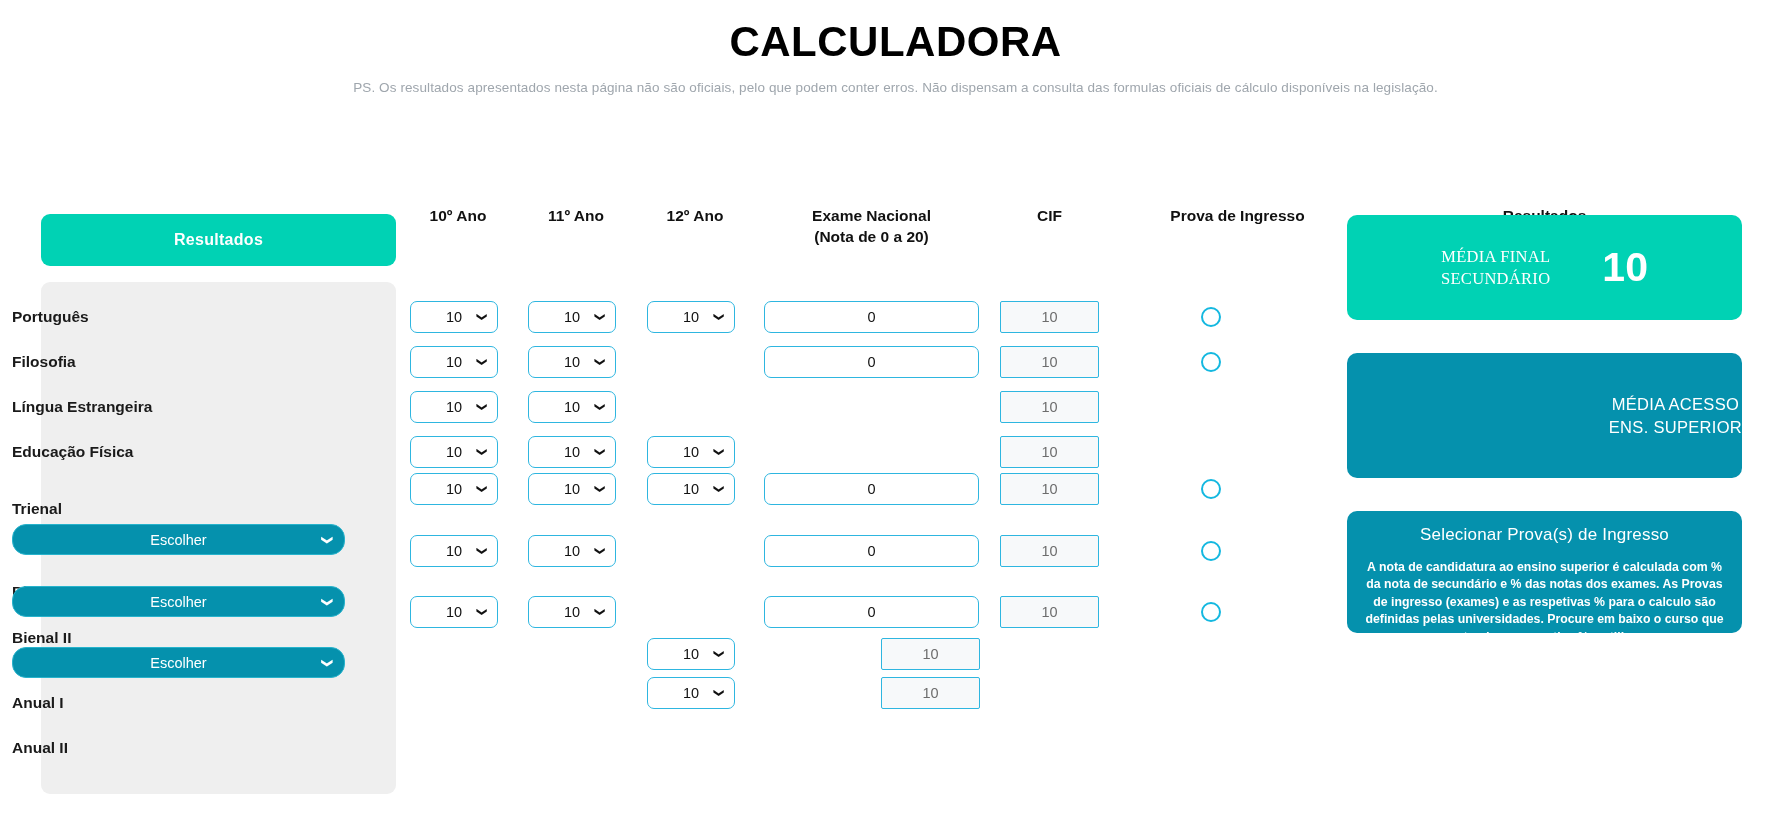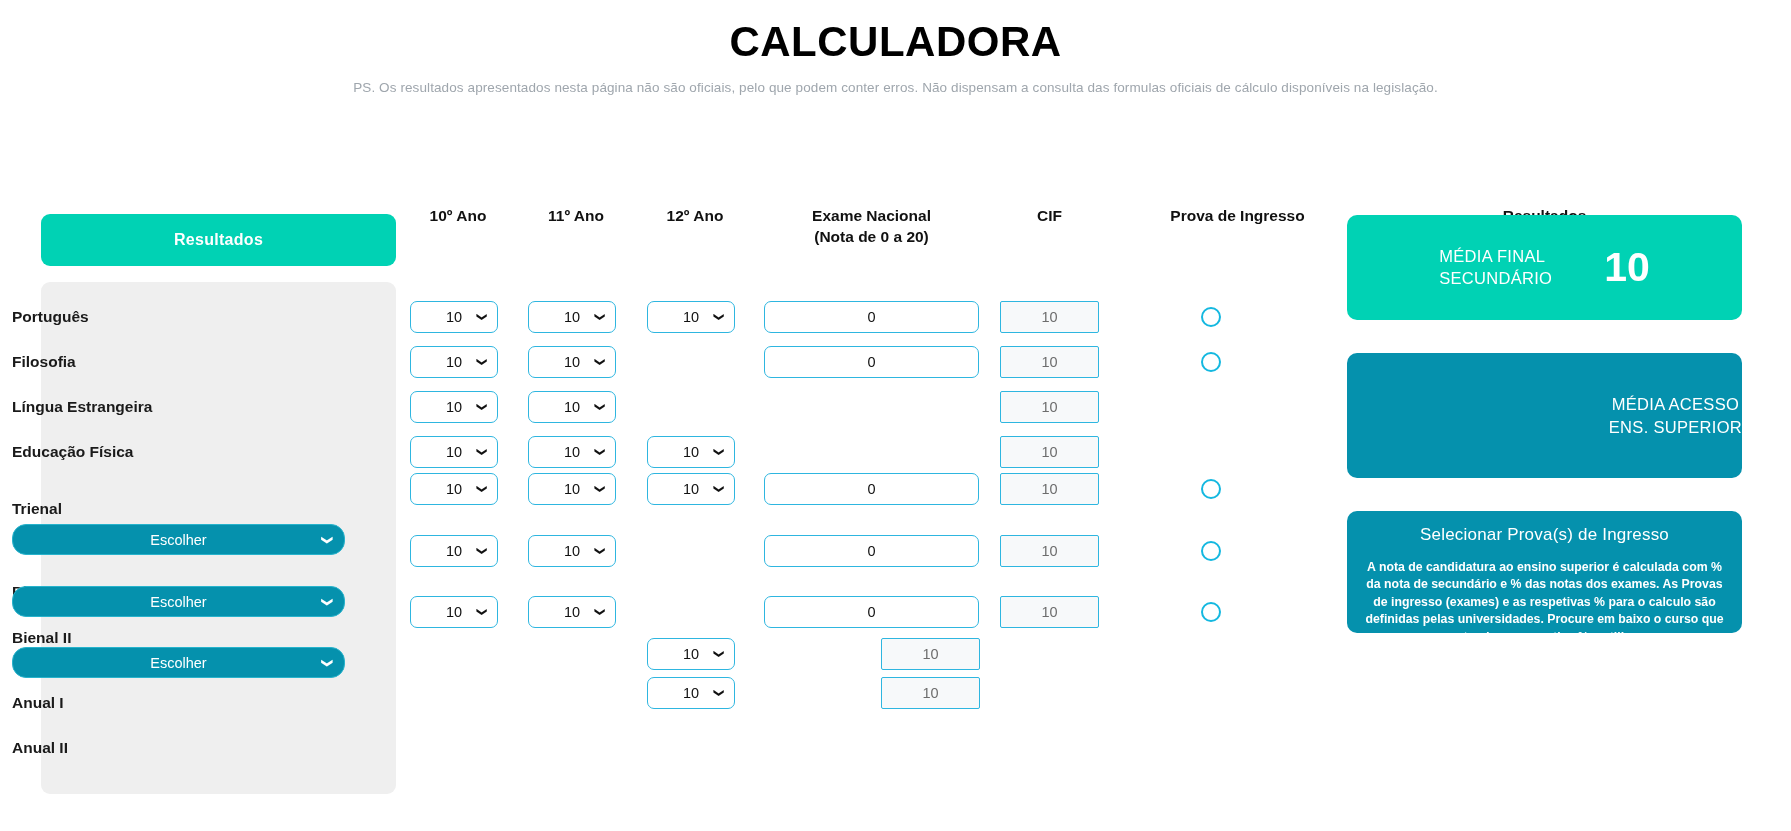--- a/index.html
+++ b/index.html
@@ -169,22 +169,23 @@
   }
   .card-green {
     top: 9px; height: 105px;
     background: #00d2b4;
     display: flex; align-items: center; justify-content: center;
   }
   .card-green .lbl {
     color: #ffffff;
     font-size: 16.5px;
     line-height: 1.32;
-    text-align: left;
+    text-align: right;
     letter-spacing: 0.3px;
+    font-family: Liberation Serif, serif;
   }
   .card-green .val {
     color: #ffffff;
     font-size: 41px;
     font-weight: bold;
     margin-left: 52px;
   }
   .card-blue1 {
     top: 147px; height: 125px;
     background: #0591ad;

